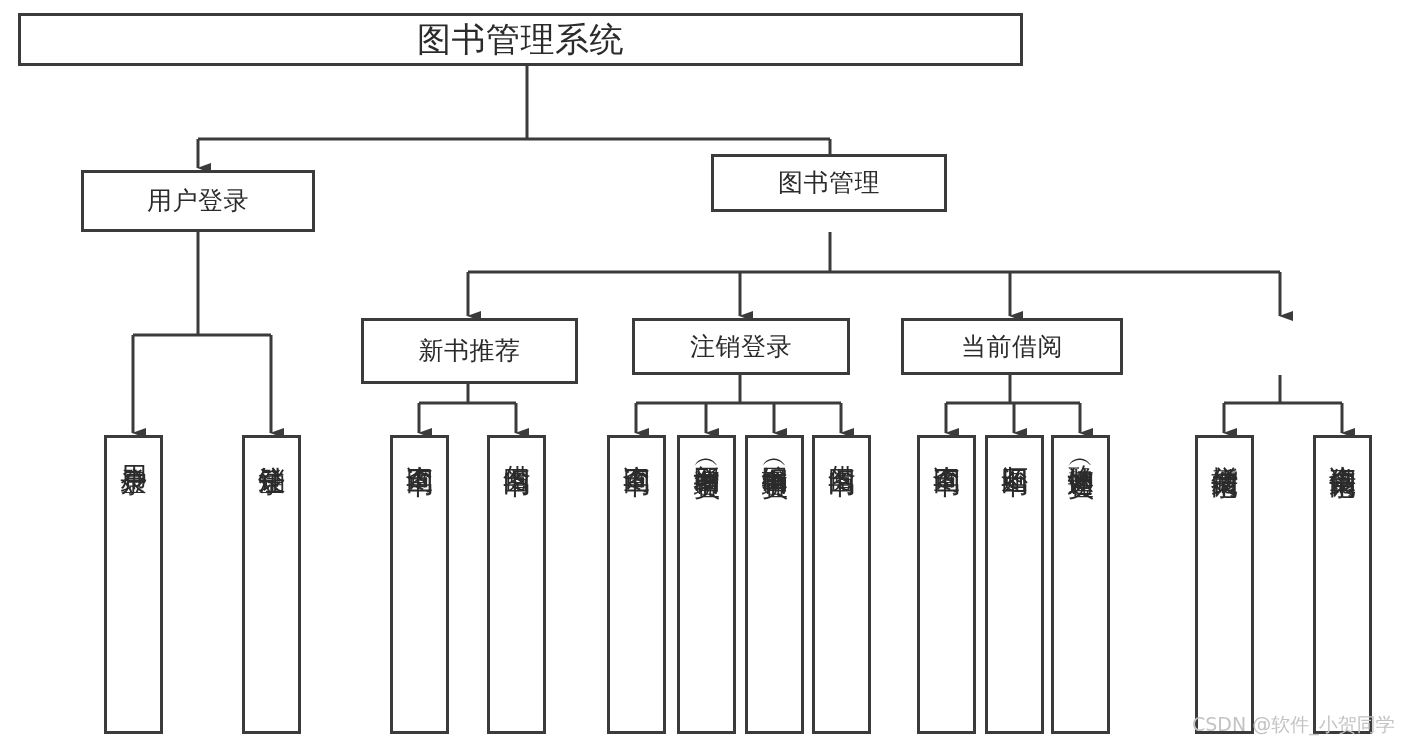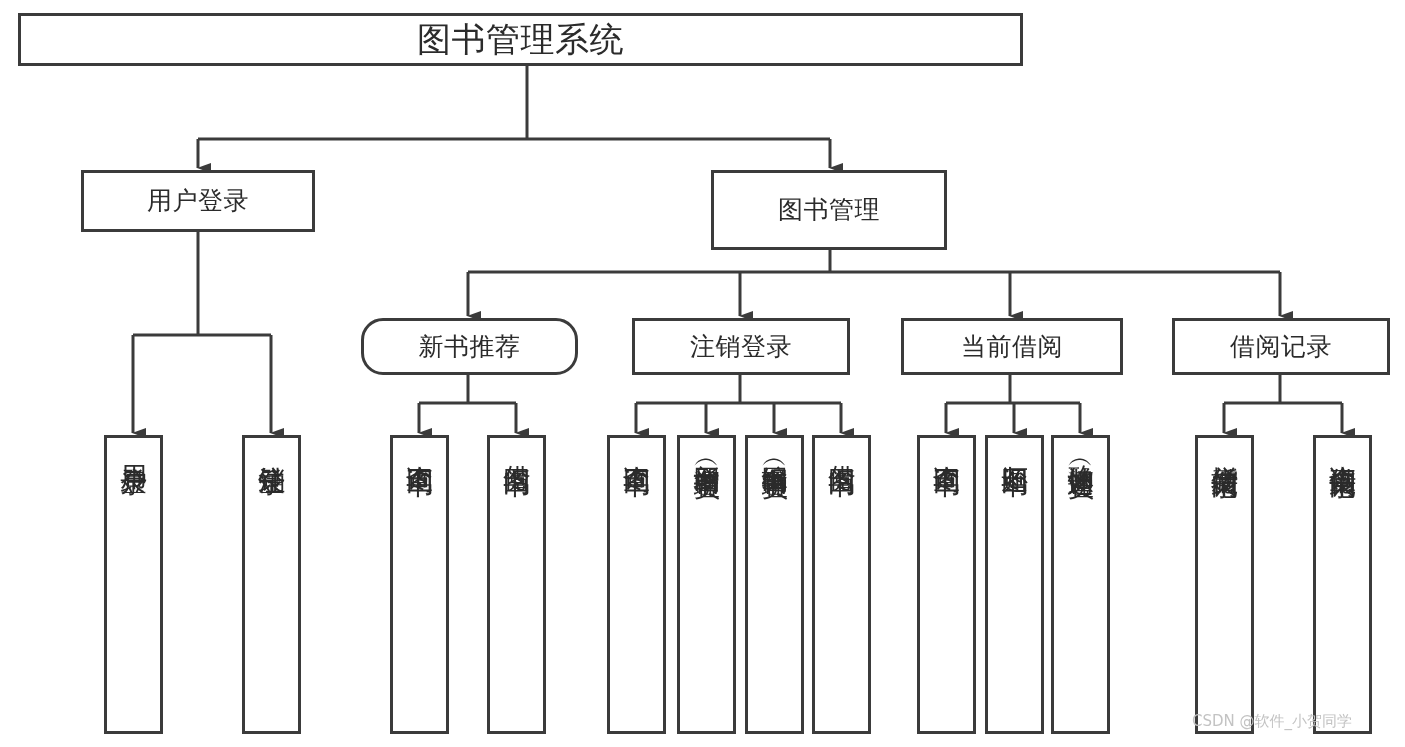--- a/index.html
+++ b/index.html
@@ -65,21 +65,21 @@
     letter-spacing: 1.5px;
     white-space: nowrap;
   }
   .node.vert.tall .lbl {
     font-size: 26px;
   }
   .watermark {
     position: absolute;
     left: 1192px;
     top: 712px;
-    font-size: 15px;
+    font-size: 19px;
     color: #c3c3c3;
     white-space: nowrap;
     z-index: 5;
     font-family: "DejaVu Sans", "Liberation Sans", sans-serif;
   }
 </style>
 </head>
 <body>
 
 <div id="canvas">
@@ -134,36 +134,33 @@
     </g>
   </svg>
 
   <div class="node horiz root" style="left:18px; top:13px; width:1005px; height:53px;">
     <span class="lbl">图书管理系统</span>
   </div>
 
   <div class="node horiz" style="left:81px; top:170px; width:234px; height:62px;">
     <span class="lbl">用户登录</span>
   </div>
-  <div class="node horiz" style="left:711px; top:170px; width:236px; height:80px;">
+  <div class="node horiz" style="left:711px; top:154px; width:236px; height:58px;">
     <span class="lbl">图书管理</span>
   </div>
 
-  <div class="node horiz" style="left:361px; top:318px; width:217px; height:57px;border-radius:22px;">
+  <div class="node horiz" style="left:361px; top:318px; width:217px; height:66px;">
     <span class="lbl">新书推荐</span>
   </div>
   <div class="node horiz" style="left:632px; top:318px; width:218px; height:57px;">
     <span class="lbl">注销登录</span>
   </div>
   <div class="node horiz" style="left:901px; top:318px; width:222px; height:57px;">
     <span class="lbl">当前借阅</span>
   </div>
-  <div class="node horiz" style="left:1172px; top:318px; width:218px; height:57px;">
-    <span class="lbl">借阅记录</span>
-  </div>
 
   <div class="node vert" style="left:104px; top:435px; width:59px; height:299px;">
     <span class="lbl">用户登录</span>
   </div>
   <div class="node vert" style="left:242px; top:435px; width:59px; height:299px;">
     <span class="lbl">注销登录</span>
   </div>
 
   <div class="node vert" style="left:390px; top:435px; width:59px; height:299px;">
     <span class="lbl">查询图书</span>

